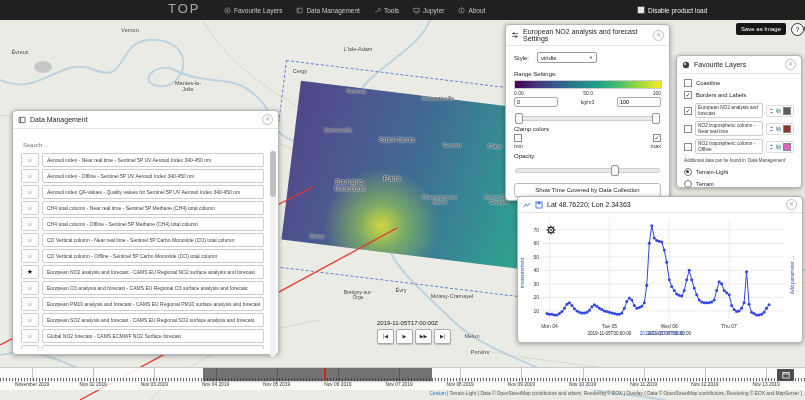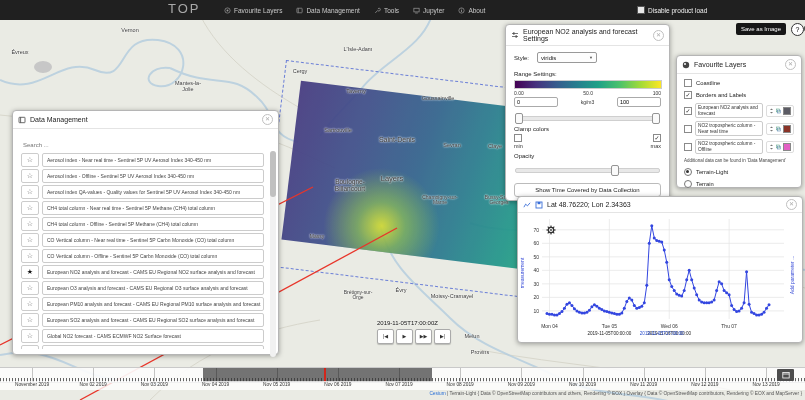--- a/index.html
+++ b/index.html
@@ -150,21 +150,21 @@
         <div class="city-label" style="left:130px;top:11px;font-size:5.5px;white-space:nowrap;">Vernon</div>
         <div class="city-label" style="left:188px;top:67px;font-size:5.5px;width:30px;white-space:normal;">Mantes-la-Jolie</div>
         <div class="city-label" style="left:358px;top:30px;font-size:5.5px;white-space:nowrap;">L'Isle-Adam</div>
         <div class="city-label" style="left:300px;top:52px;font-size:5.5px;white-space:nowrap;">Cergy</div>
         <div class="city-label" style="left:356px;top:72px;font-size:5.5px;white-space:nowrap;">Taverny</div>
         <div class="city-label" style="left:438px;top:79px;font-size:5.5px;white-space:nowrap;">Goussainville</div>
         <div class="city-label" style="left:338px;top:111px;font-size:5.5px;white-space:nowrap;">Sartrouville</div>
         <div class="city-label" style="left:397px;top:120px;font-size:7px;white-space:nowrap;">Saint-Denis</div>
         <div class="city-label" style="left:452px;top:126px;font-size:5.5px;white-space:nowrap;">Sevran</div>
         <div class="city-label" style="left:495px;top:127px;font-size:5.5px;white-space:nowrap;">Claye</div>
-        <div class="city-label" style="left:392px;top:159px;font-size:7.5px;white-space:nowrap;">Layers</div>
+        <div class="city-label" style="left:392px;top:159px;font-size:7.5px;white-space:nowrap;">Paris</div>
         <div class="city-label" style="left:350px;top:166px;font-size:6.5px;width:42px;white-space:normal;">Boulogne-Billancourt</div>
         <div class="city-label" style="left:440px;top:180px;font-size:5px;width:36px;white-space:normal;">Champigny-sur-Marne</div>
         <div class="city-label" style="left:499px;top:180px;font-size:5px;width:32px;white-space:normal;">Bussy-Saint-Georges</div>
         <div class="city-label" style="left:317px;top:217px;font-size:5px;white-space:nowrap;">Massy</div>
         <div class="city-label" style="left:401px;top:271px;font-size:5.5px;white-space:nowrap;">Évry</div>
         <div class="city-label" style="left:358px;top:275px;font-size:5px;width:30px;white-space:normal;">Brétigny-sur-Orge</div>
         <div class="city-label" style="left:452px;top:277px;font-size:5.5px;white-space:nowrap;">Moissy-Cramayel</div>
         <div class="city-label" style="left:472px;top:317px;font-size:5.5px;white-space:nowrap;">Melun</div>
         <div class="city-label" style="left:480px;top:333px;font-size:5.5px;white-space:nowrap;">Provins</div>
       </div>

